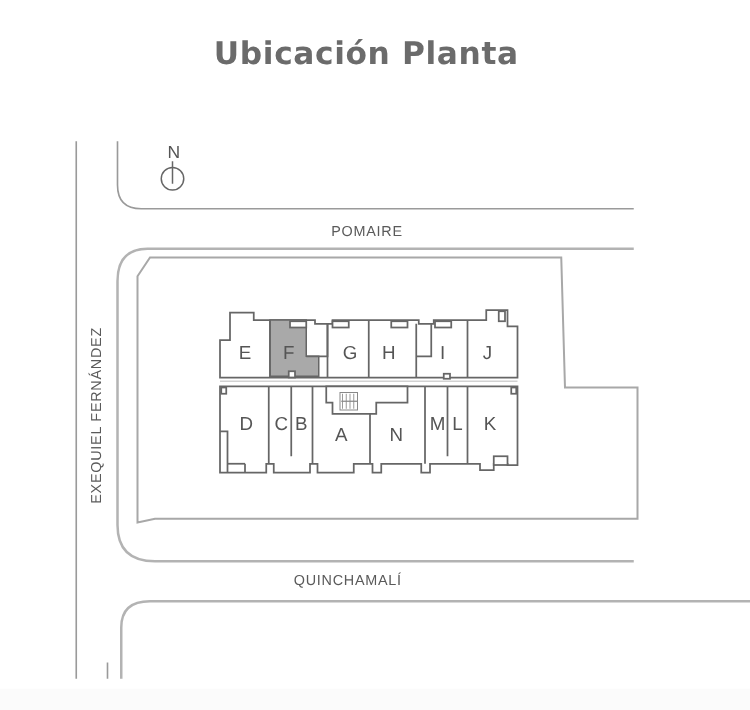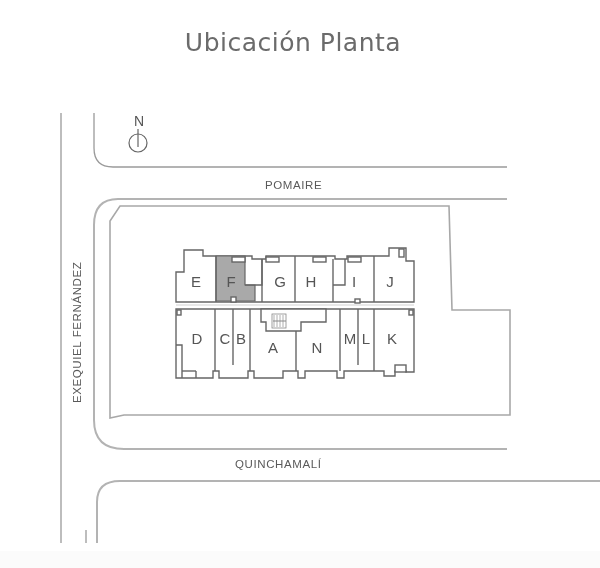--- a/index.html
+++ b/index.html
@@ -1,19 +1,19 @@
 <!DOCTYPE html>
 <html><head>
 <meta charset="utf-8">
 <style>
   html, body { margin: 0; padding: 0; background: #ffffff; }
   body { width: 600px; height: 568px; position: relative; overflow: hidden; font-family: "DejaVu Sans", sans-serif; }
   .title {
     position: absolute; left: 0; top: 28px; width: 586px; text-align: center;
-    font-family: "DejaVu Sans", sans-serif; font-weight: normal; font-size: 25px;
+    font-family: "DejaVu Sans", sans-serif; font-weight: bold; font-size: 25px;
     color: #6b6b6b; letter-spacing: 0.5px;
   }
   svg { position: absolute; left: 0; top: 0; }
   .street { fill: none; stroke: #9a9a9a; stroke-width: 1.3; }
   .street-strong { fill: none; stroke: #b3b3b3; stroke-width: 2; }
   .lot { fill: none; stroke: #a8a8a8; stroke-width: 1.6; }
   .wall { fill: #ffffff; stroke: #666666; stroke-width: 1.4; }
   .wall-line { fill: none; stroke: #666666; stroke-width: 1.4; }
   .unit-hl { fill: #a9a9a9; stroke: #666; stroke-width: 1.2; }
   .label { font-family: "Liberation Sans", sans-serif; font-size: 14px; fill: #555555; text-anchor: middle; }

